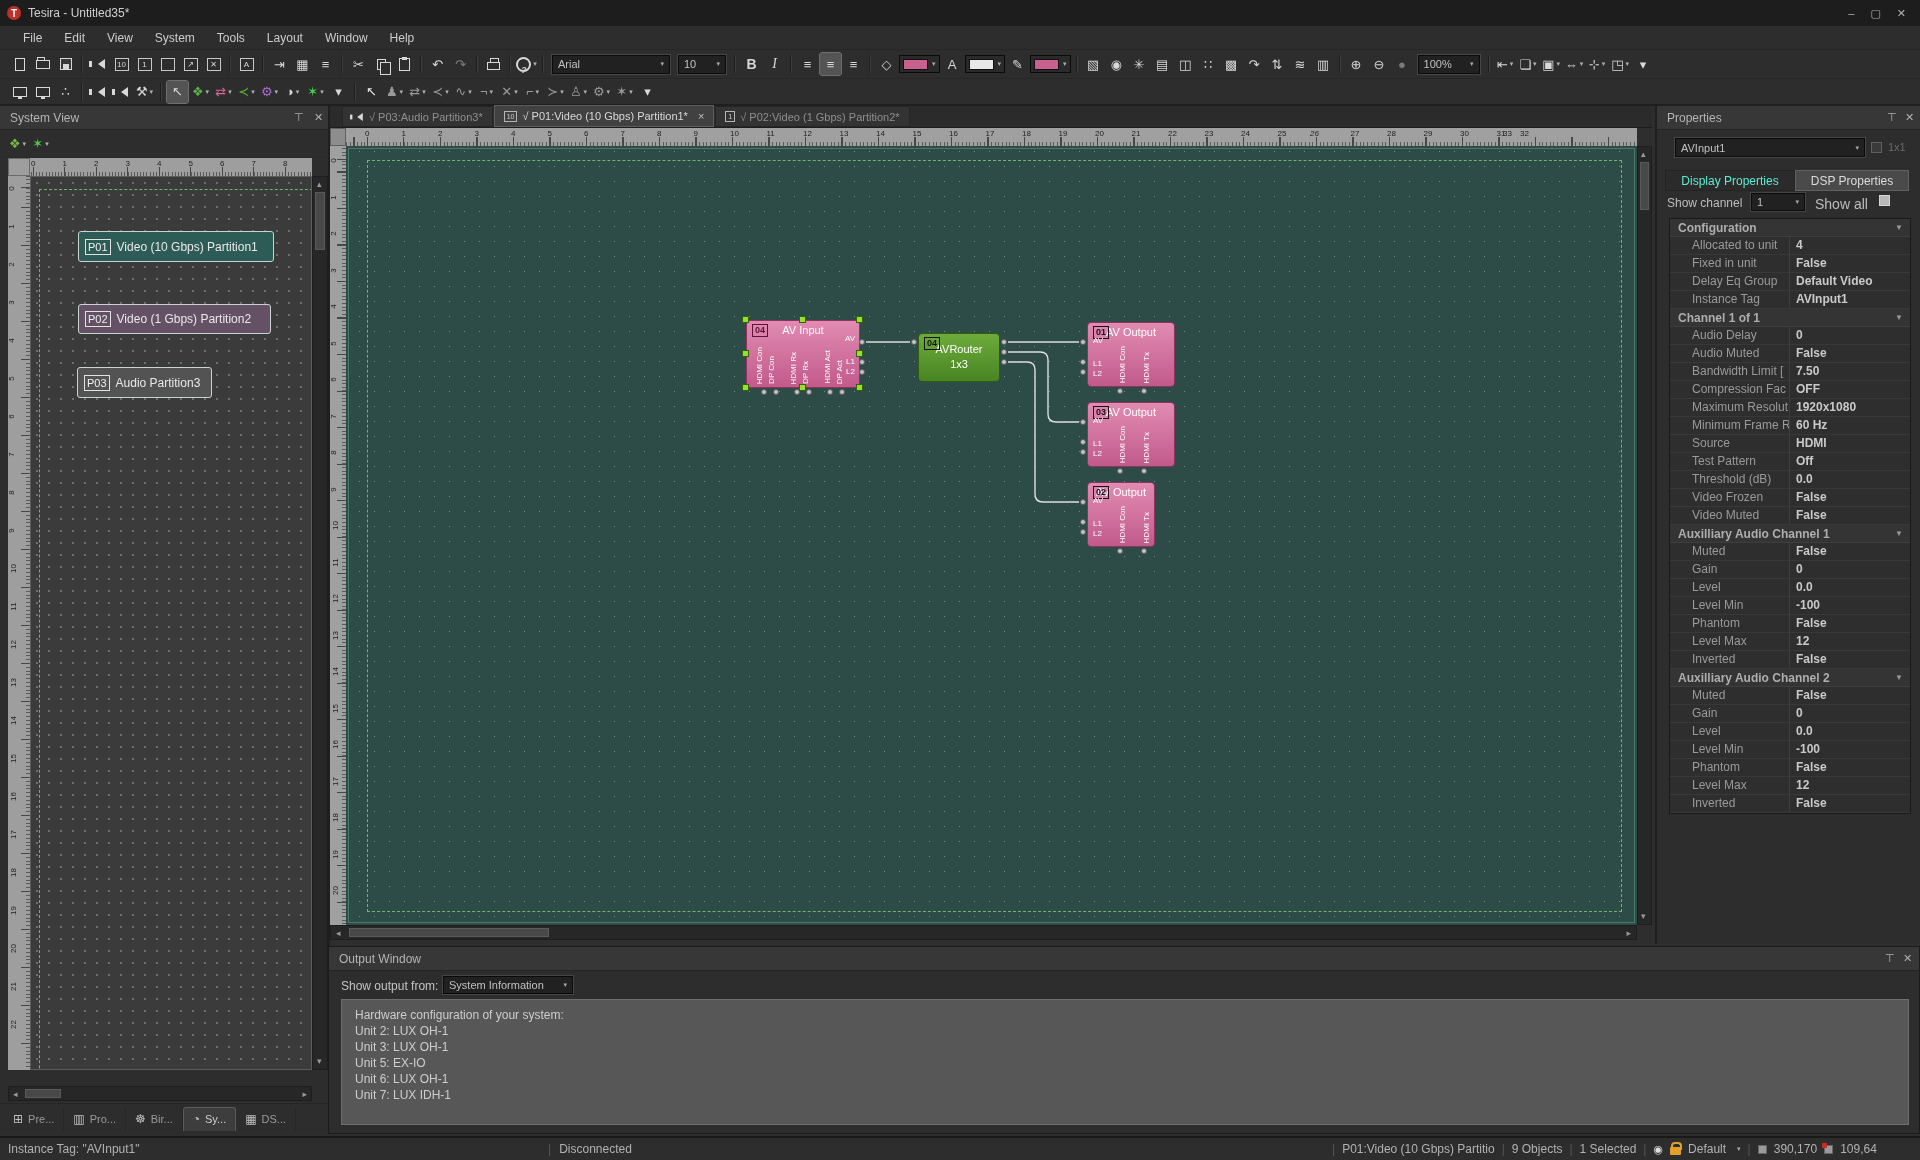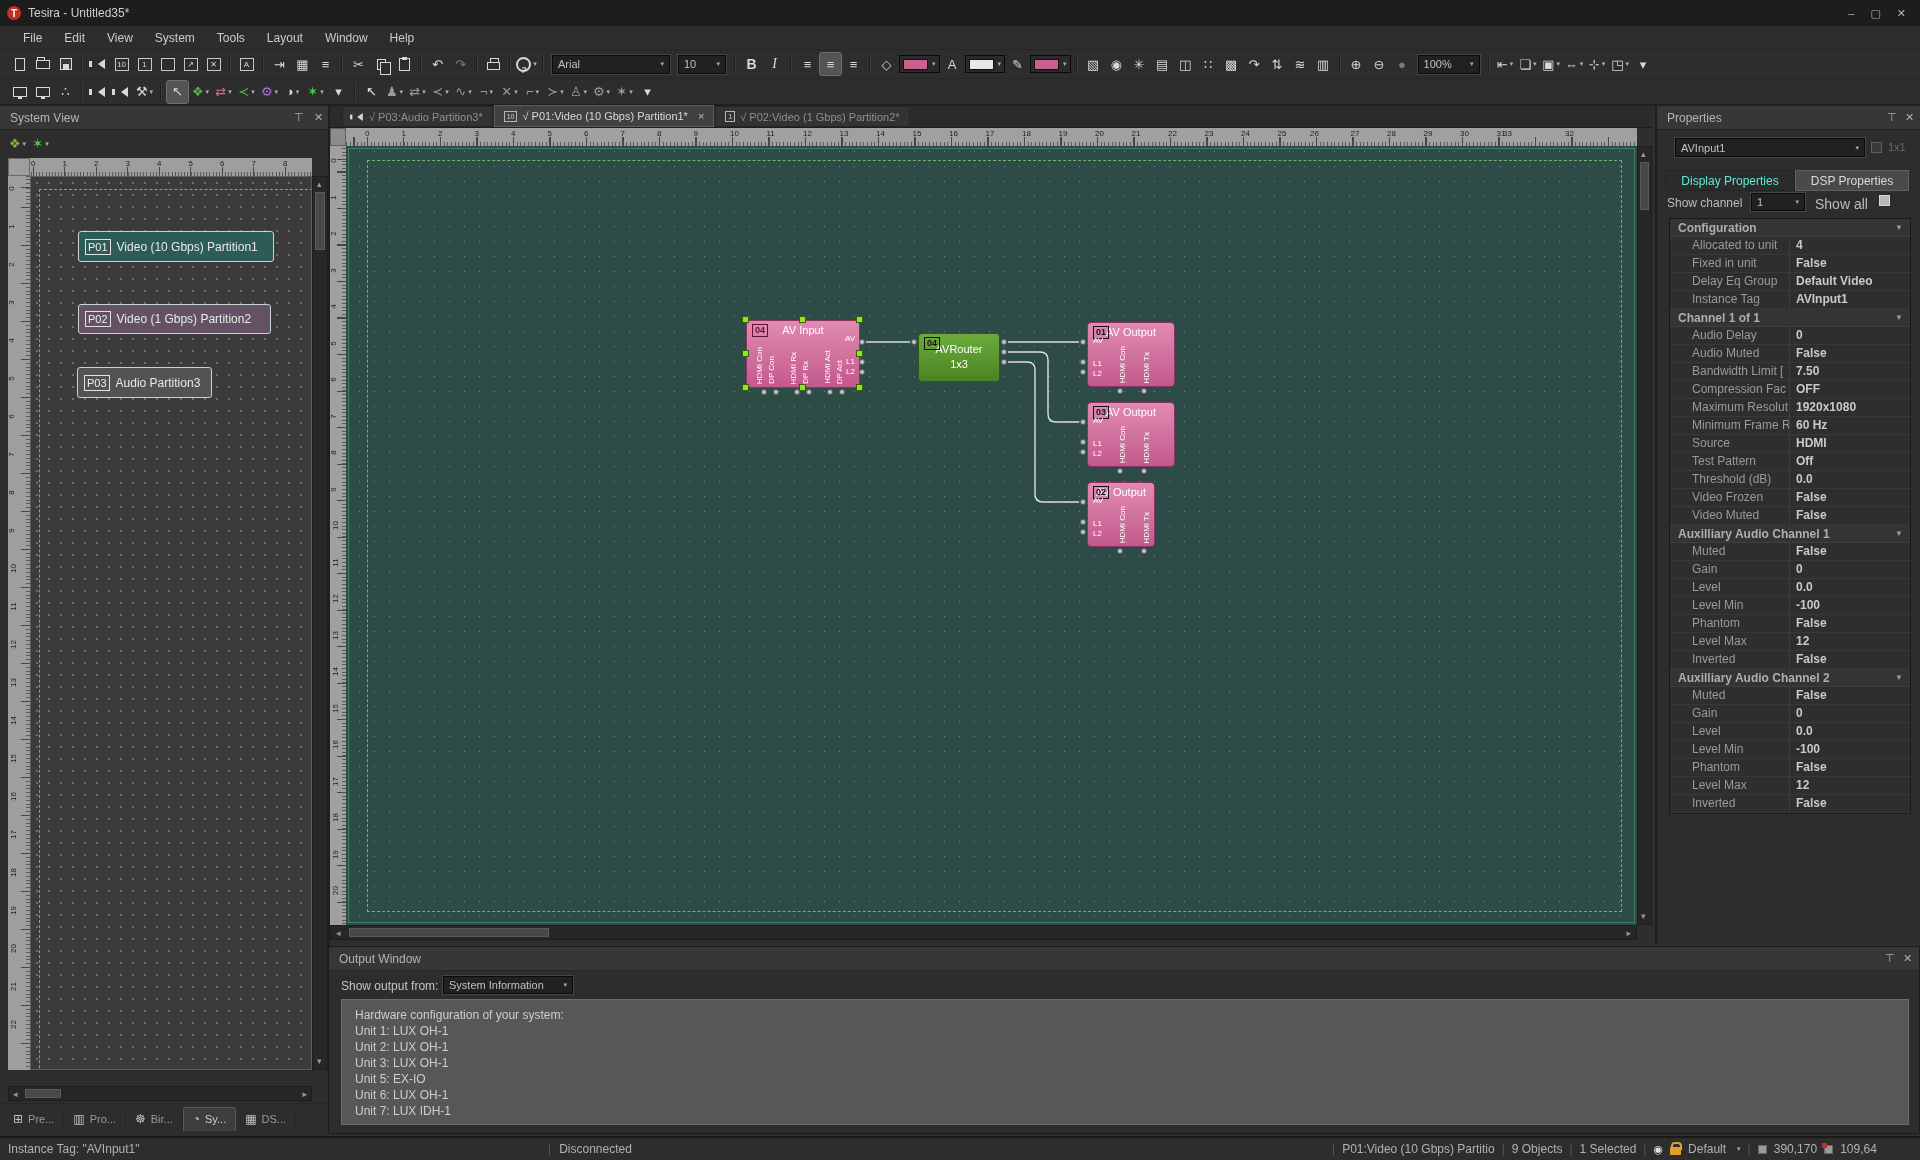--- a/index.html
+++ b/index.html
@@ -650,21 +650,21 @@
       <span class="rnum" style="left: 822px;">22</span>
       <span class="rnum" style="left: 858.5px;">23</span>
       <span class="rnum" style="left: 895px;">24</span>
       <span class="rnum" style="left: 931.5px;">25</span>
       <span class="rnum" style="left: 964px; font-style: italic;">26</span>
       <span class="rnum" style="left: 1004.5px;">27</span>
       <span class="rnum" style="left: 1041px;">28</span>
       <span class="rnum" style="left: 1077.5px;">29</span>
       <span class="rnum" style="left: 1114px;">30</span>
       <span class="rnum" style="left: 1150.5px;">31</span>
-      <span class="rnum" style="left: 1187px; padding-left: 32px;">32</span>
+      <span class="rnum" style="left: 1142px; padding-left: 32px;">32</span>
       <span class="rnum" style="left: 1157px;">33</span>
     </div>
   <div id="mc-vruler">
       <div class="ticks mi v" style="background-image: repeating-linear-gradient(0deg, rgb(90, 90, 90) 0px, rgb(90, 90, 90) 1px, transparent 1px, transparent 3.65px); background-position-y: 14px;"></div>
       <div class="ticks ma v" style="background-image: repeating-linear-gradient(0deg, rgb(71, 71, 71) 0px, rgb(71, 71, 71) 1px, transparent 1px, transparent 36.5px); background-position-y: 14px;"></div>
       <span class="rnum v" style="top: 10px;">0</span>
       <span class="rnum v" style="top: 46.5px;">1</span>
       <span class="rnum v" style="top: 83px;">2</span>
       <span class="rnum v" style="top: 119.5px;">3</span>
       <span class="rnum v" style="top: 156px;">4</span>
@@ -952,21 +952,20 @@
       <span class="pin">⊤</span>
       <span class="pclose">✕</span>
     </div>
     <span id="ow-label">Show output from:</span>
     <div id="ow-combo" class="tcombo">
       <span class="tclabel">System Information</span>
       <span class="tcarr">▾</span>
     </div>
     <div id="ow-box">
         <div class="ow-line">Hardware configuration of your system:</div>
-        <div class="ow-line">Unit 1: LUX OH-1</div>
         <div class="ow-line">Unit 2: LUX OH-1</div>
         <div class="ow-line">Unit 3: LUX OH-1</div>
         <div class="ow-line">Unit 5: EX-IO</div>
         <div class="ow-line">Unit 6: LUX OH-1</div>
         <div class="ow-line">Unit 7: LUX IDH-1</div>
       </div>
   </div>
 
   
   <div id="statusbar">

